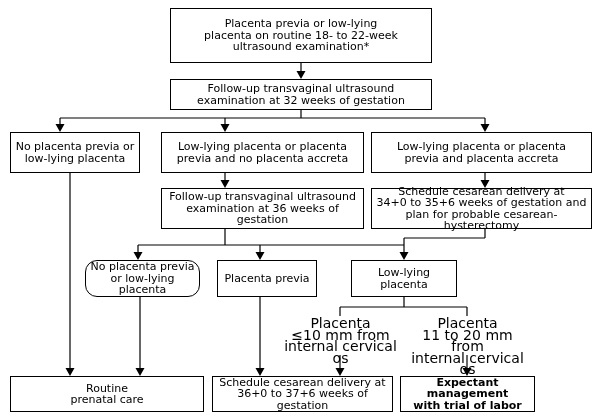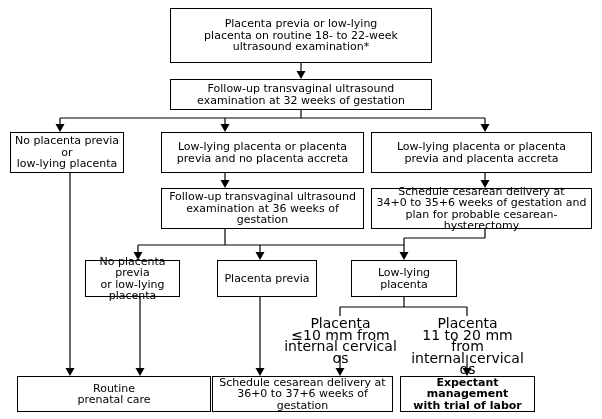--- a/index.html
+++ b/index.html
@@ -109,52 +109,52 @@
     <polygon points="462.5,368 471.5,368 467,376"></polygon>
   </svg>
 
   <div class="box" style="left:170px;top:8px;width:262px;height:55px;">Placenta previa or low-lying
 placenta on routine 18- to 22-week
 ultrasound examination*</div>
 
   <div class="box" style="left:170px;top:79px;width:262px;height:31px;">Follow-up transvaginal ultrasound
 examination at 32 weeks of gestation</div>
 
-  <div class="box" style="left:10px;top:132px;width:114px;height:41px;">No placenta previa or
+  <div class="box" style="left:10px;top:132px;width:130px;height:41px;">No placenta previa or
 low-lying placenta</div>
 
   <div class="box" style="left:161px;top:132px;width:203px;height:41px;">Low-lying placenta or placenta
 previa and no placenta accreta</div>
 
   <div class="box" style="left:371px;top:132px;width:221px;height:41px;">Low-lying placenta or placenta
 previa and placenta accreta</div>
 
   <div class="box" style="left:161px;top:188px;width:203px;height:41px;">Follow-up transvaginal ultrasound
 examination at 36 weeks of gestation</div>
 
   <div class="box" style="left:371px;top:188px;width:221px;height:41px;">Schedule cesarean delivery at
 34+0 to 35+6 weeks of gestation and
 plan for probable cesarean-hysterectomy</div>
 
-  <div class="box" style="left:85px;top:260px;width:95px;height:37px;">No placenta previa
+  <div class="box" style="left:85px;top:260px;width:115px;height:37px;border-radius:12px;">No placenta previa
 or low-lying placenta</div>
 
   <div class="box" style="left:217px;top:260px;width:100px;height:37px;">Placenta previa</div>
 
   <div class="box" style="left:351px;top:260px;width:106px;height:37px;">Low-lying placenta</div>
 
   <div class="label" style="left:278px;top:318px;width:125px;height:38px;">Placenta
 ≤10 mm from
 internal cervical os</div>
 
   <div class="label" style="left:404px;top:318px;width:127px;height:38px;">Placenta
 11 to 20 mm from
 internal cervical os</div>
 
-  <div class="box" style="left:17px;top:376px;width:194px;height:36px;">Routine
+  <div class="box" style="left:10px;top:376px;width:194px;height:36px;">Routine
 prenatal care</div>
 
   <div class="box" style="left:212px;top:376px;width:181px;height:36px;">Schedule cesarean delivery at
 36+0 to 37+6 weeks of gestation</div>
 
   <div class="box" style="left:400px;top:376px;width:135px;height:36px;font-weight:bold;">Expectant management
 with trial of labor</div>
 
 </div>
 

